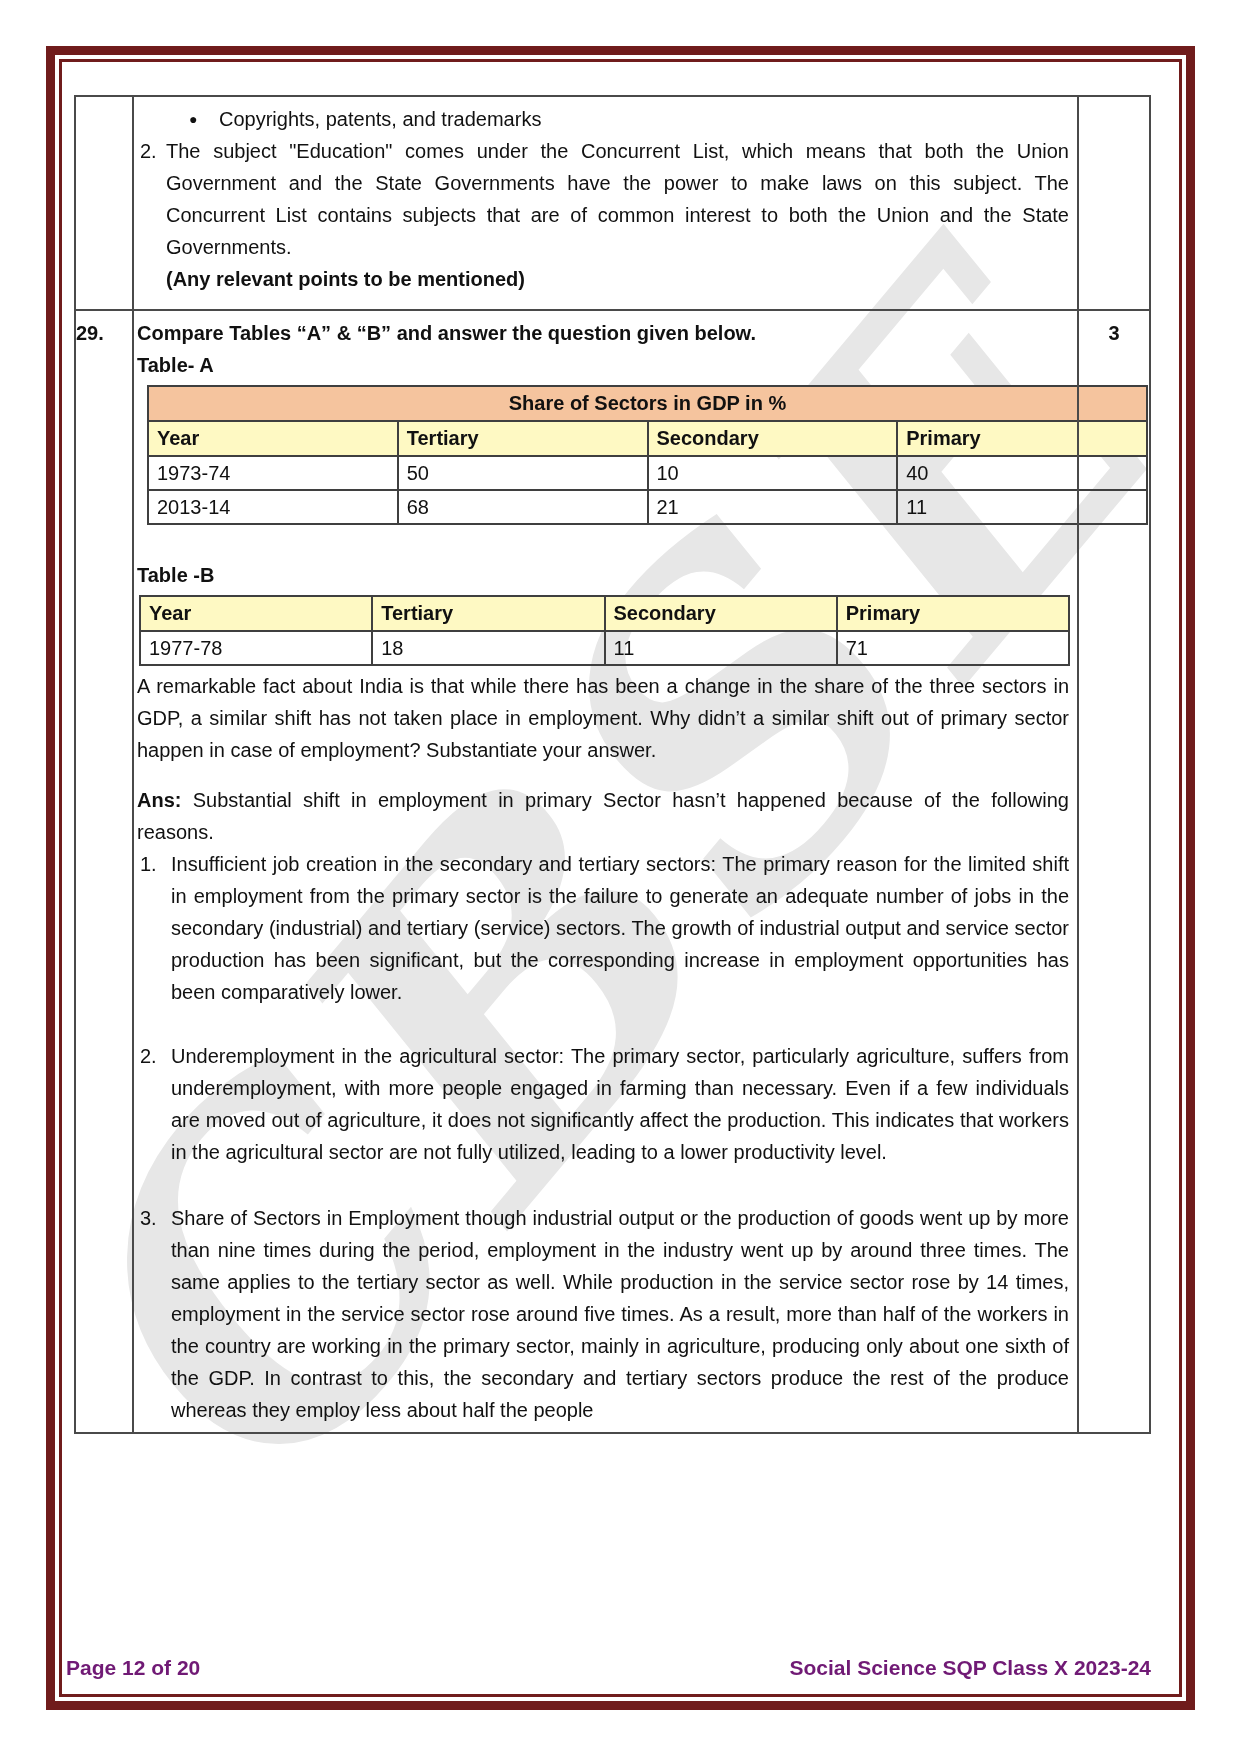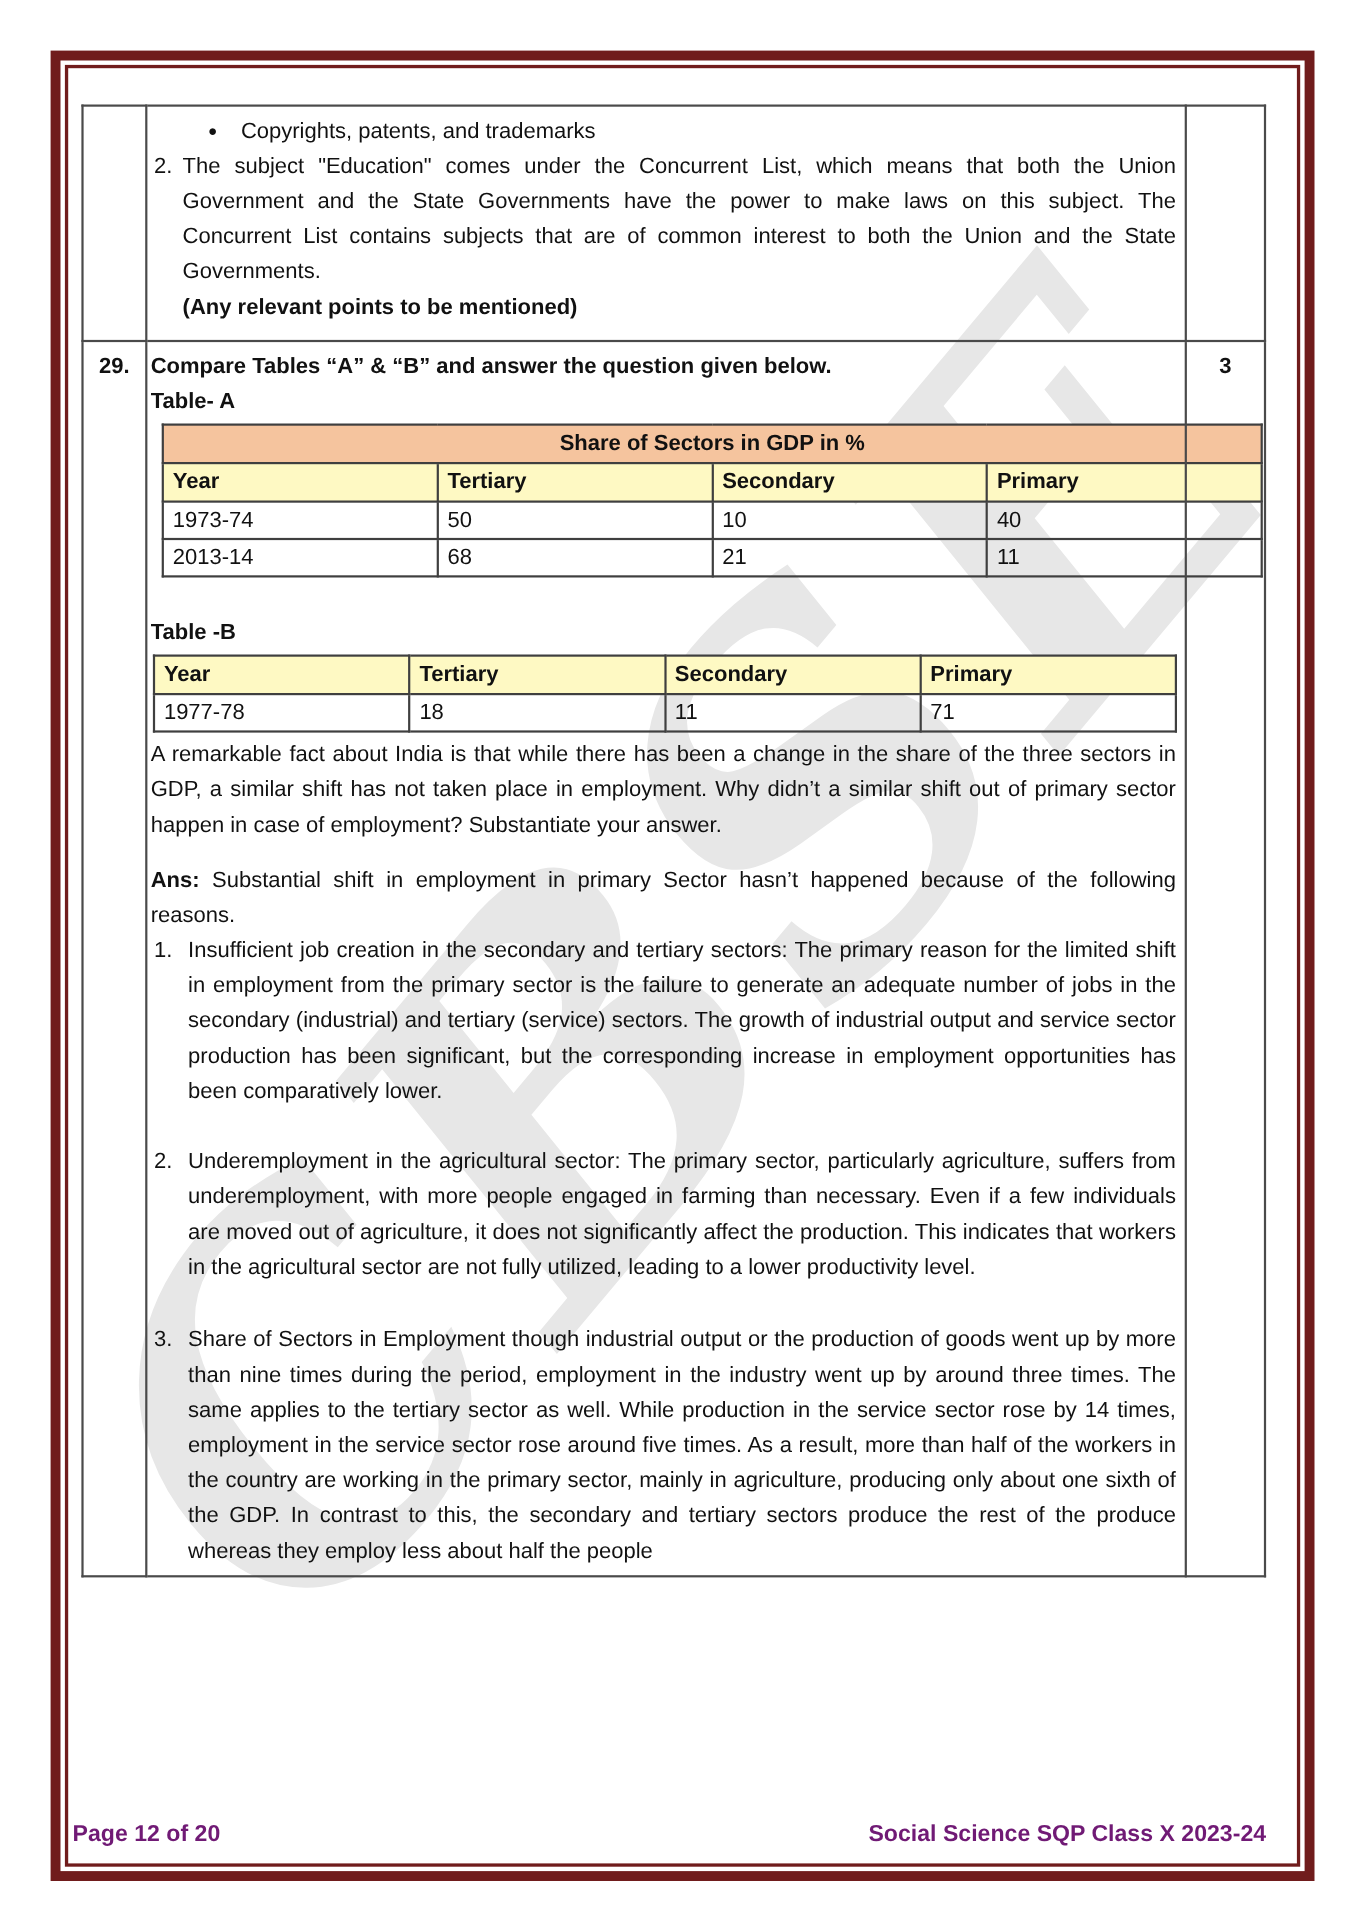--- a/index.html
+++ b/index.html
@@ -47,21 +47,21 @@
     line-height:32px;
   }
   .main-table td{
     border:2px solid #4a4a4a;
     vertical-align:top;
     padding:0;
   }
   .col-num{width:58px;}
   .col-content{width:945px;}
   .col-marks{width:72px;}
-  td.num-cell{text-align:center;font-weight:bold;padding-top:6px;}
+  td.num-cell{font-weight:bold;padding-top:6px;}
   td.marks-cell{text-align:center;font-weight:bold;padding-top:6px;}
   td.content-cell{padding:6px 8px 6px 3px;}
   .row-prev td{height:200px;}
   .justified{text-align:justify;}
   
   .bullet-line{display:flex;margin-left:52px;}
   .bullet-glyph{width:30px;flex:0 0 30px;font-size:14px;line-height:32px;}
   .num-item{display:flex;margin-left:3px;}
   .num-marker{width:26px;flex:0 0 26px;}
   .prev-note{margin-left:29px;font-weight:bold;}

